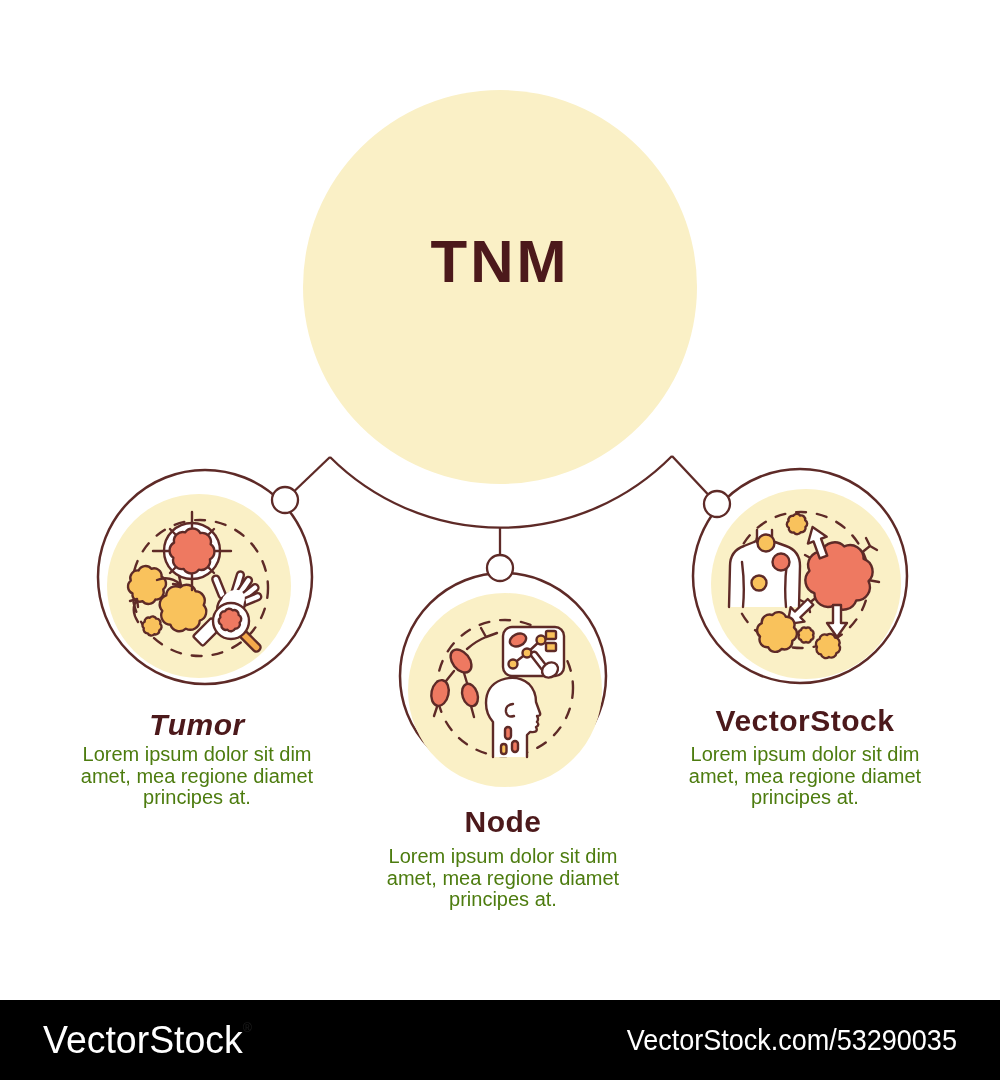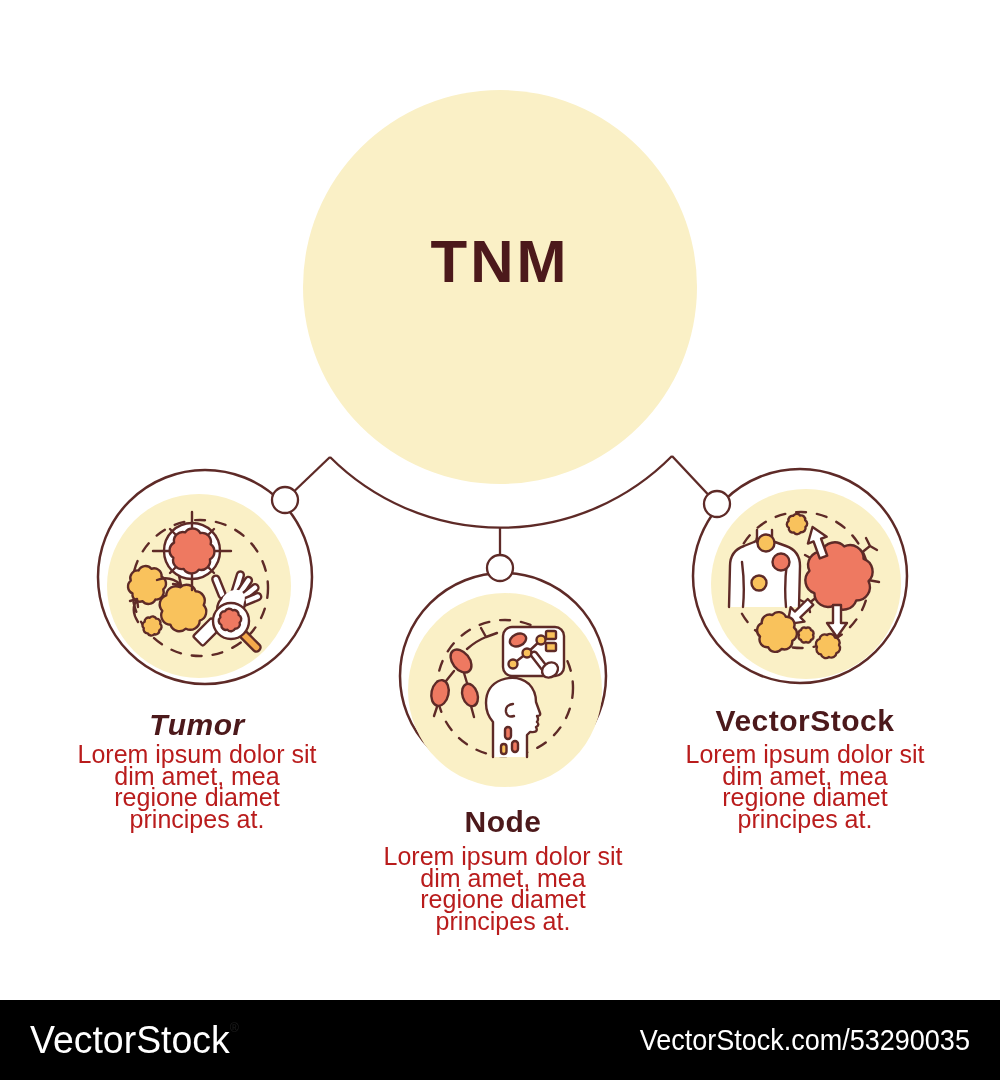--- a/index.html
+++ b/index.html
@@ -13,32 +13,32 @@
     text-align:center;font-weight:bold;font-size:60px;line-height:68px;
     letter-spacing:3px;color:#4C191B;margin-top:16px;
   }
   .branch-label{
     position:absolute;width:300px;text-align:center;
     font-weight:bold;font-size:30px;line-height:34px;color:#4C191B;
     letter-spacing:0.5px;
   }
   .branch-desc{
     position:absolute;width:250px;text-align:center;
-    font-size:25px;line-height:21.5px;color:#b91c1c;
+    font-size:20px;line-height:21.5px;color:#4d7c0f;
   }
   #label-tumor{left:47px;top:708px;font-style:italic;}
   #desc-tumor{left:72px;top:744px;}
   #label-node{left:353px;top:805px;}
   #desc-node{left:378px;top:846px;}
   #label-metastasis{left:655px;top:704px;}
   #desc-metastasis{left:680px;top:744px;}
   .watermark-bar{
     position:absolute;left:0;top:1000px;width:1000px;height:80px;
     background:#000;display:flex;align-items:center;
-    justify-content:space-between;padding:0 30px;box-sizing:border-box;
+    justify-content:space-between;padding:0 43px;box-sizing:border-box;
   }
   .wm-brand{
     color:#fff;font-size:39px;letter-spacing:0;
     transform:scaleX(0.96);transform-origin:left center;white-space:nowrap;
   }
   .wm-reg{font-size:13px;color:#1e1e1e;vertical-align:top;line-height:20px;}
   .wm-credit{
     color:#fff;font-size:30px;transform:scaleX(0.9);
     transform-origin:right center;white-space:nowrap;
   }

